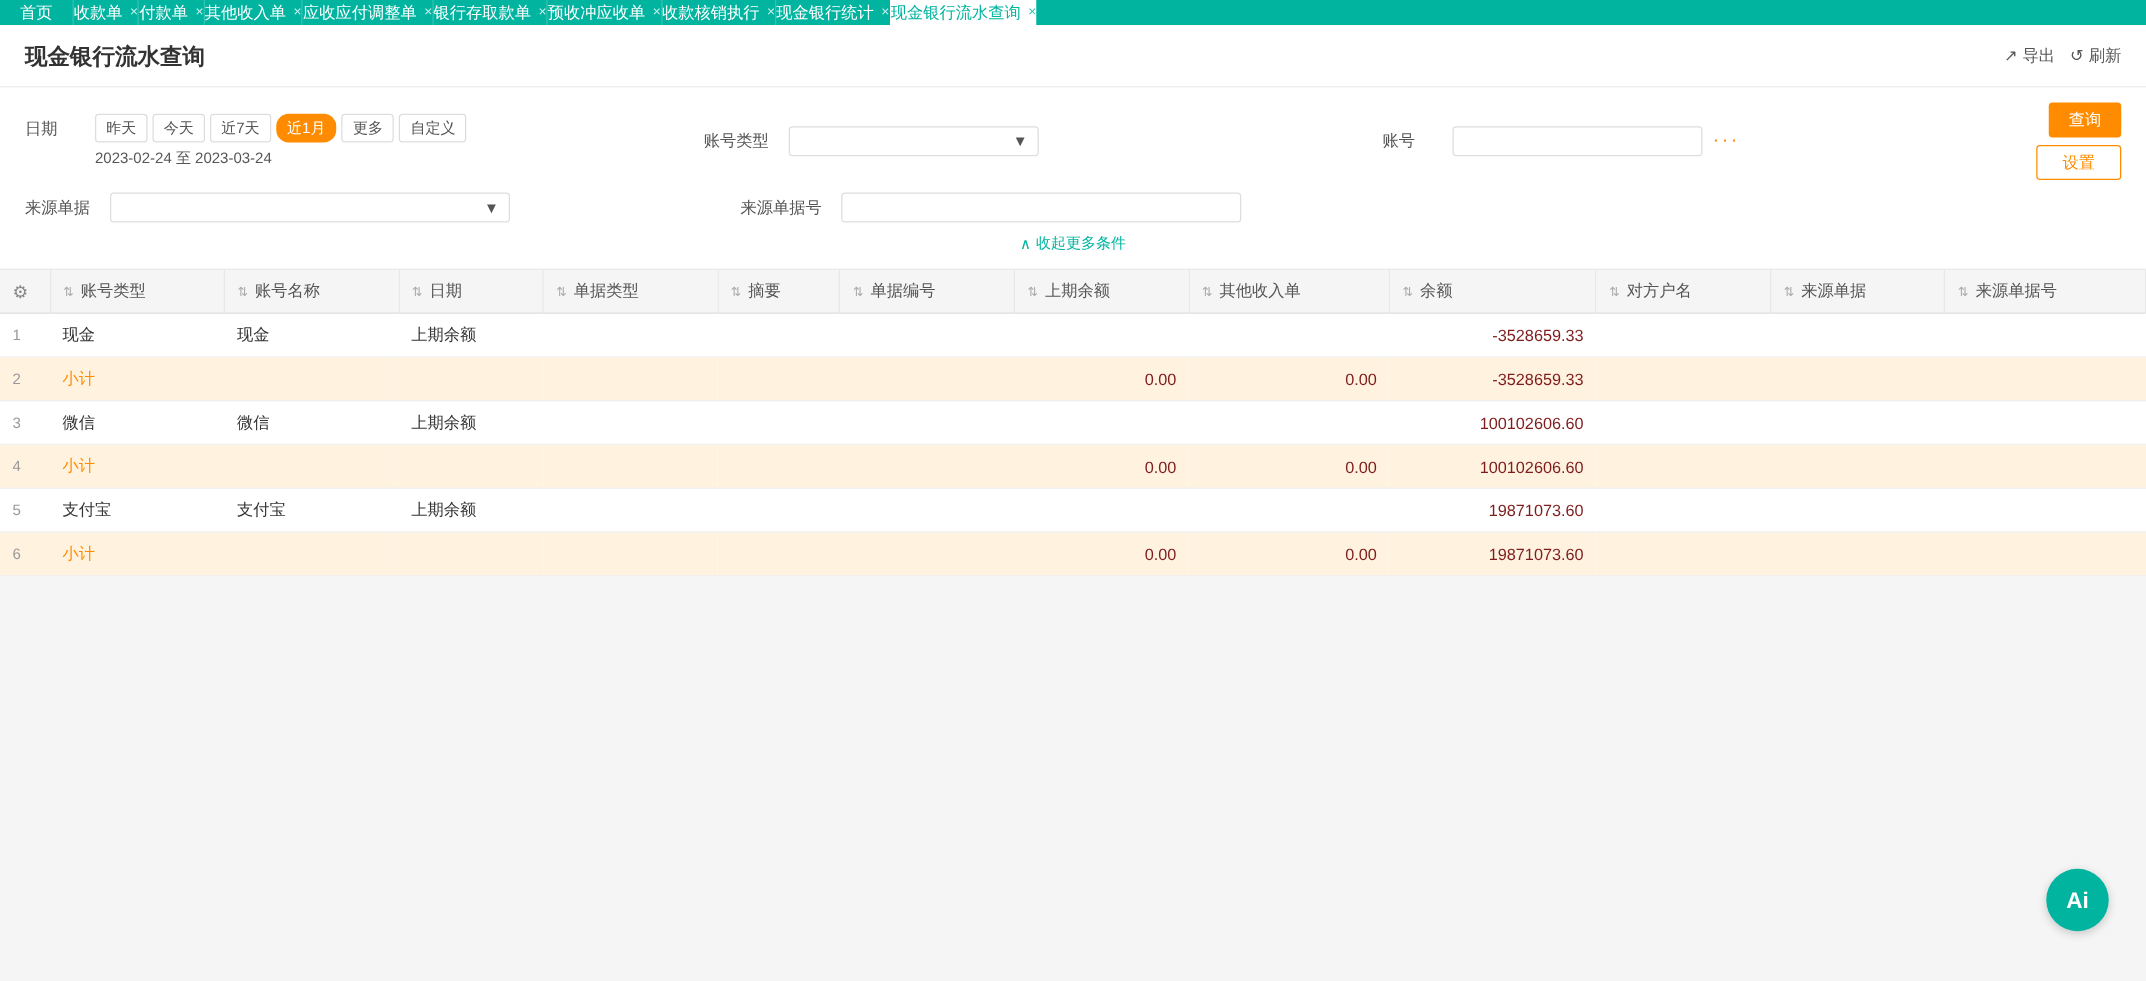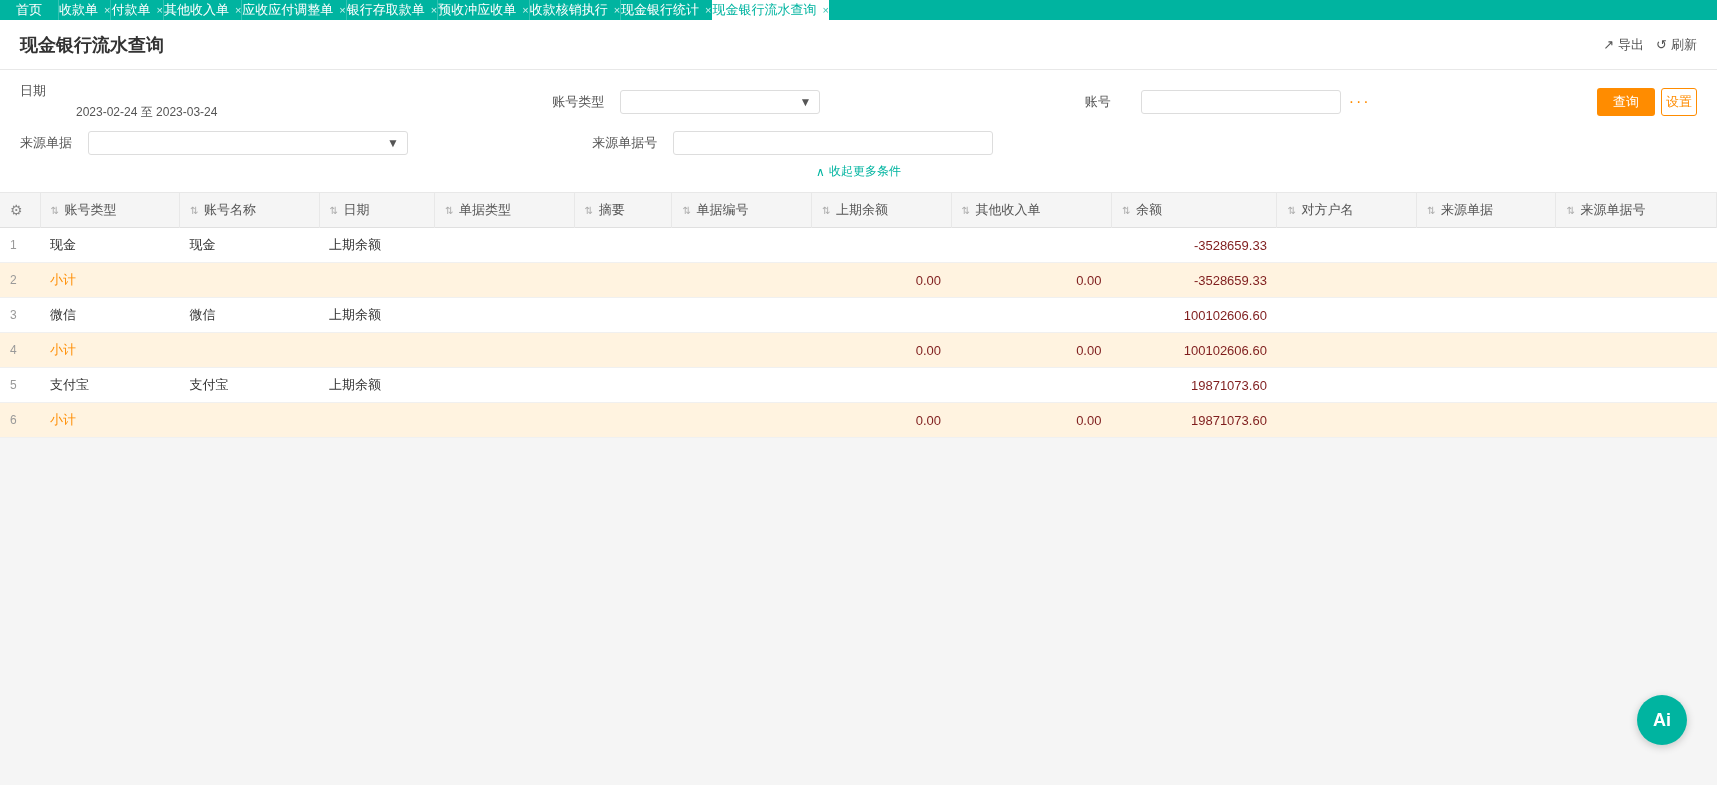--- a/index.html
+++ b/index.html
@@ -157,27 +157,27 @@
       border-radius: 3px;
       padding: 5px 16px;
       cursor: pointer;
       font-size: 13px;
     }
     .settings-btn {
       background: #fff;
       color: #ff8c00;
       border: 1px solid #ff8c00;
       border-radius: 3px;
-      padding: 4px 4px;
+      padding: 4px 20px;
       cursor: pointer;
       font-size: 13px;
     }
     .action-area {
       display: flex;
-      flex-direction: row;
+      flex-direction: column;
       gap: 6px;
       align-items: flex-end;
     }
 
     
     .collapse-row {
       display: flex;
       justify-content: center;
       padding: 4px 0 0 0;
     }
@@ -303,20 +303,28 @@
     </div>
   </div>
 </div>
 
 <div class="filter-area">
   <div class="filter-row">
     <div style="display:flex;align-items:flex-start;gap:8px;flex:1;">
       <div style="display:flex;flex-direction:column;">
         <div style="display:flex;align-items:center;gap:8px;">
           <span class="filter-label">日期</span>
+          <div class="filter-date-options">
+            <span class="date-opt">昨天</span>
+            <span class="date-opt">今天</span>
+            <span class="date-opt">近7天</span>
+            <span class="date-opt active">近1月</span>
+            <span class="date-opt">更多</span>
+            <span class="date-opt">自定义</span>
+          </div>
         </div>
         <div style="margin-left:48px;margin-top:4px;">
           <span class="date-range">2023-02-24 至 2023-03-24</span>
         </div>
       </div>
     </div>
 
     <div style="display:flex;align-items:center;gap:8px;flex:1;margin-left:20px;">
       <span class="filter-label">账号类型</span>
       <div class="filter-select" style="min-width:200px;">

